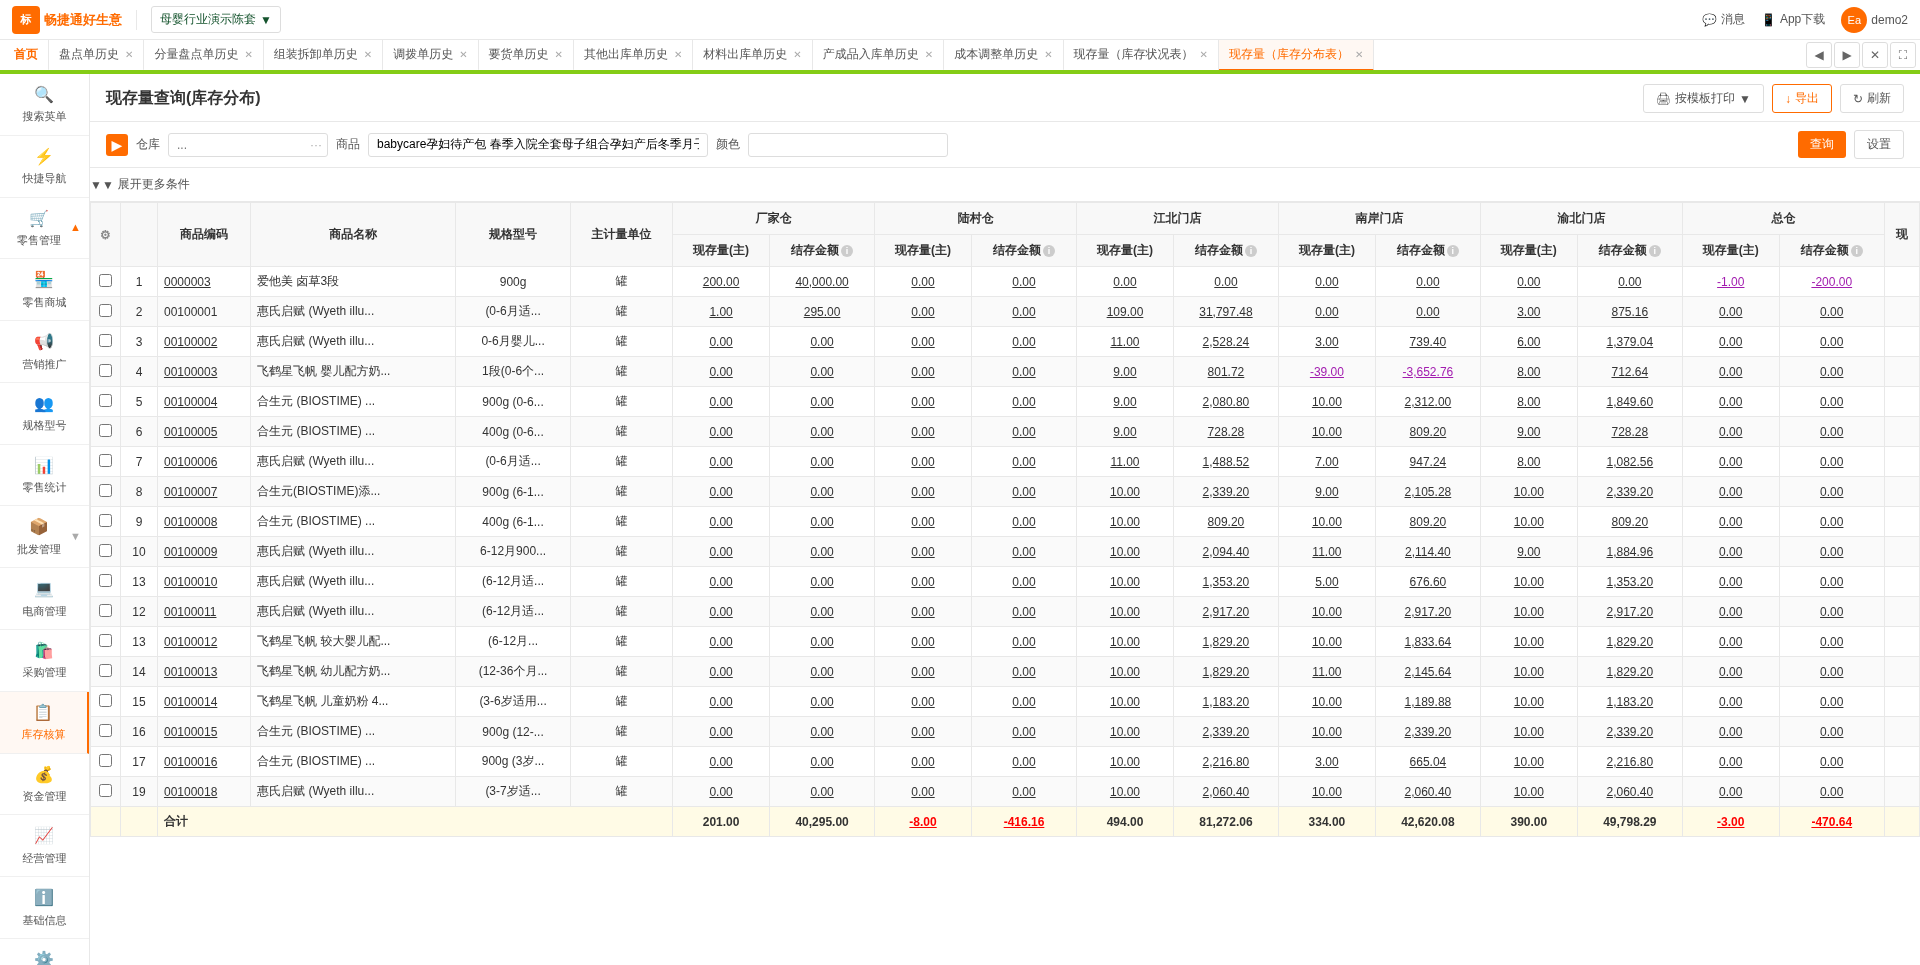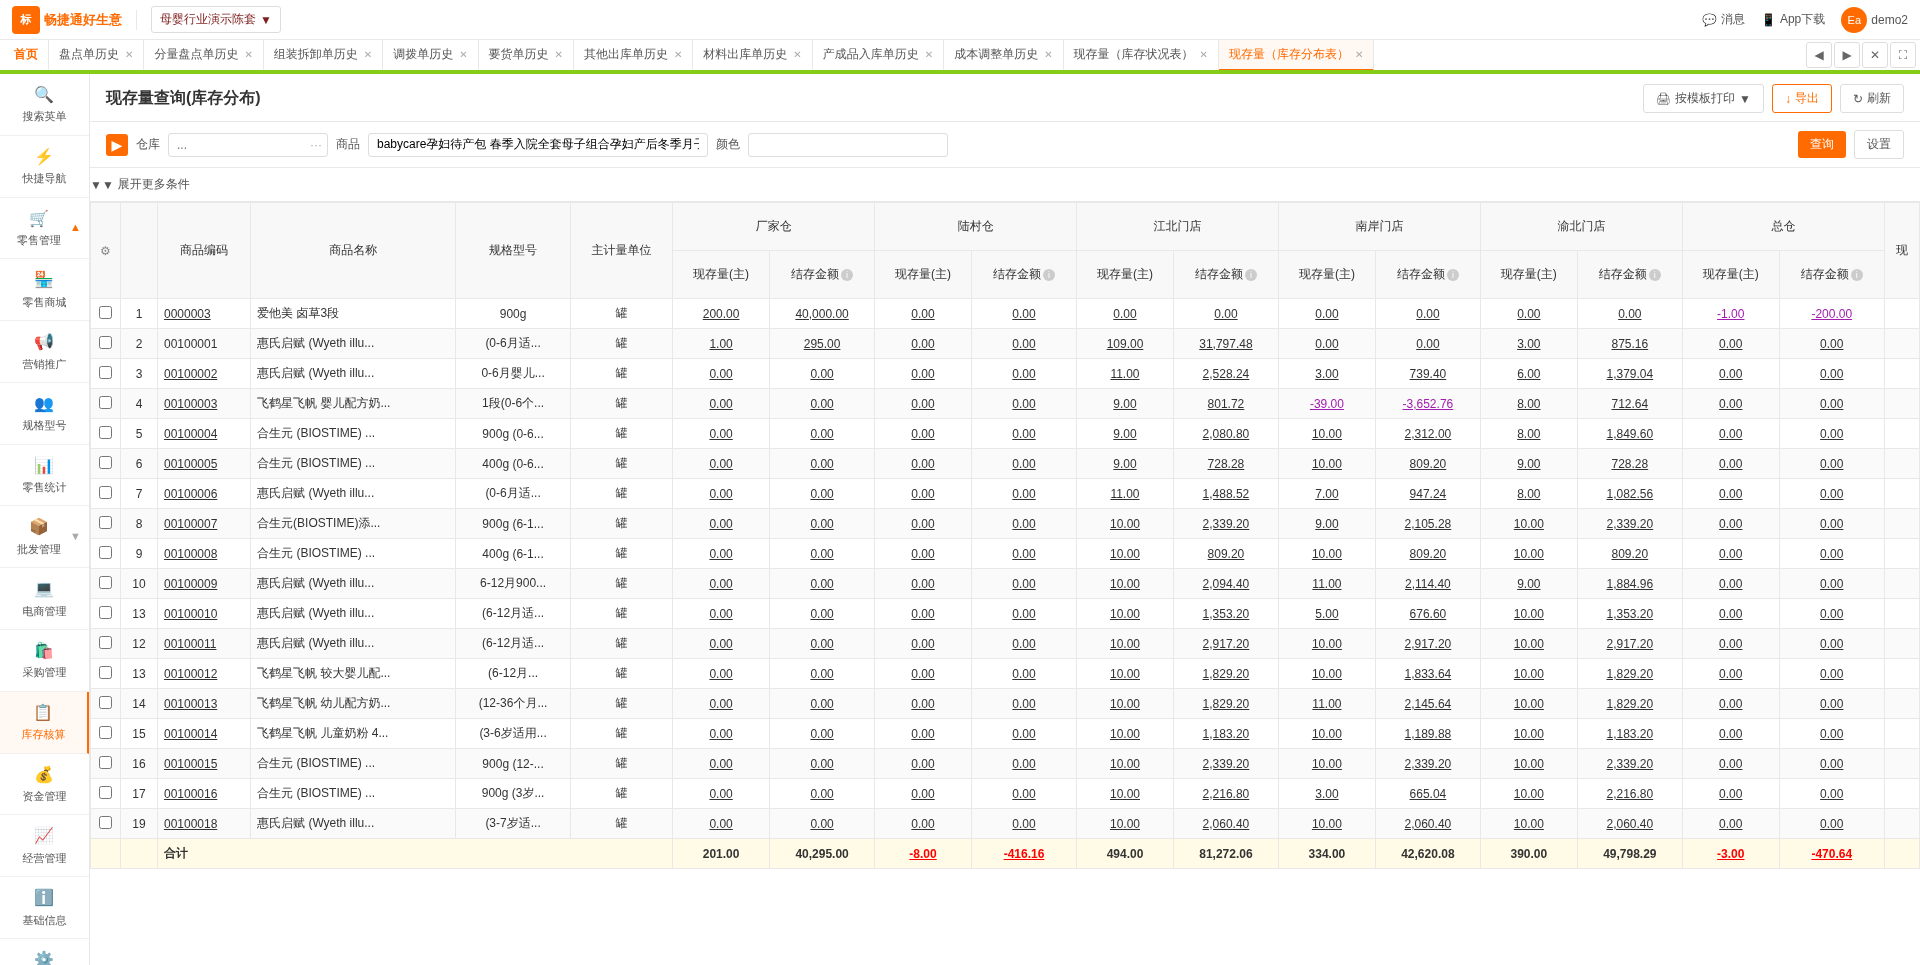--- a/index.html
+++ b/index.html
@@ -11,21 +11,21 @@
       background: #fff;
       display: flex;
       align-items: center;
       padding: 0 12px;
       border-bottom: 1px solid #e8e8e8;
       justify-content: space-between;
     }
     .topbar-left { display: flex; align-items: center; gap: 8px; }
     .logo-area { display: flex; align-items: center; gap: 4px; font-size: 13px; font-weight: bold; color: #ff6b00; }
     .logo-icon { width: 28px; height: 28px; background: #ff6b00; border-radius: 4px; display: flex; align-items: center; justify-content: center; color: white; font-size: 11px; }
-    .nav-selector { display: flex; align-items: center; gap: 4px; font-size: 12px; color: #7f1d1d; padding: 4px 8px; border: 1px solid #ddd; border-radius: 3px; cursor: pointer; }
+    .nav-selector { display: flex; align-items: center; gap: 4px; font-size: 12px; color: #14532d; padding: 4px 8px; border: 1px solid #ddd; border-radius: 3px; cursor: pointer; }
     .topbar-right { display: flex; align-items: center; gap: 16px; font-size: 12px; color: #555; }
     .topbar-right-item { display: flex; align-items: center; gap: 4px; cursor: pointer; }
     .avatar { width: 26px; height: 26px; border-radius: 50%; background: #ff6b00; display: flex; align-items: center; justify-content: center; color: white; font-size: 11px; }
 
     
     .tabbar {
       height: 34px;
       background: #fff;
       display: flex;
       align-items: center;
@@ -120,23 +120,23 @@
     .filter-ellipsis { color: #aaa; font-size: 12px; }
     .filter-expand { display: flex; align-items: center; gap: 4px; color: #555; font-size: 12px; cursor: pointer; background: none; border: none; padding: 4px 0; }
     .filter-expand-row { text-align: center; padding: 4px 0; border-bottom: 1px solid #e8e8e8; }
 
     
     .table-wrap { flex: 1; overflow: auto; background: #fff; }
     .data-table { width: 100%; border-collapse: collapse; font-size: 12px; }
     .data-table th {
       background: #f8f8f8;
       border: 1px solid #e8e8e8;
-      padding: 15px 6px;
+      padding: 7px 6px;
       text-align: center;
-      font-weight: normal;
+      font-weight: bold;
       color: #333;
       white-space: nowrap;
       position: sticky;
       top: 0;
       z-index: 10;
     }
     .data-table td {
       border: 1px solid #e8e8e8;
       padding: 6px 6px;
       text-align: center;

